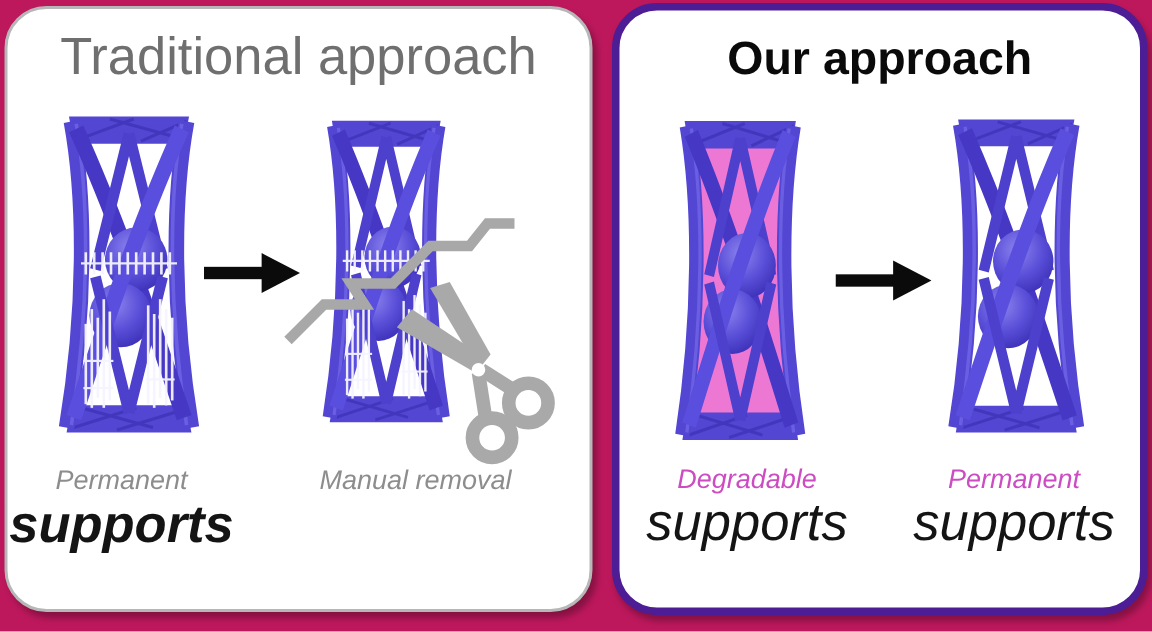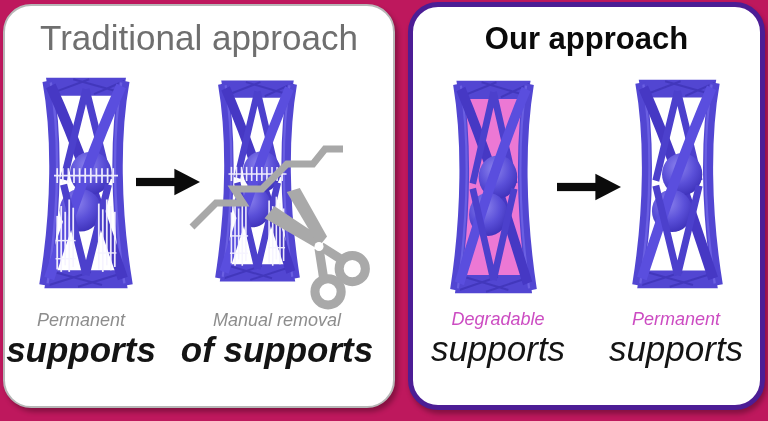--- a/index.html
+++ b/index.html
@@ -118,21 +118,20 @@
         <circle cx="64" cy="58" r="4.5" fill="#ffffff" stroke="none"></circle>
       </g>
     </svg>
 
     <div class="label-block" style="left:0px;top:304px;width:152px;">
       <div class="label-top">Permanent</div>
       <div class="label-bottom">supports</div>
     </div>
     <div class="label-block" style="left:156px;top:304px;width:232px;">
       <div class="label-top">Manual removal</div>
-      <div class="label-bottom">of supports</div>
     </div>
   </section>
 
   <section class="panel panel-ours">
     <h2 class="panel-title">Our approach</h2>
 
     <svg class="abs" style="left:36px;top:72px;" width="89" height="216" viewBox="0 0 120 260" preserveAspectRatio="none">
       <rect x="16" y="10" width="88" height="240" fill="#ec78d4"></rect>
       <use href="#lattice-core"></use>
     </svg>

